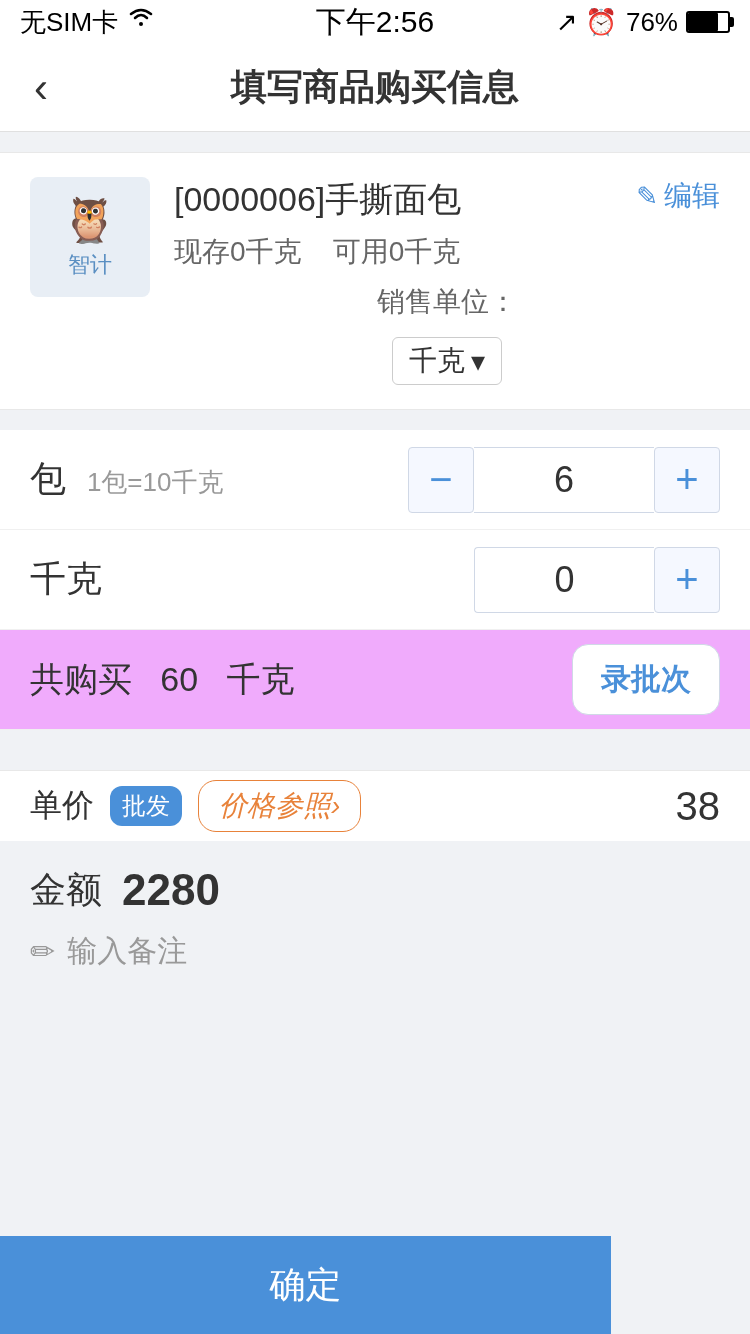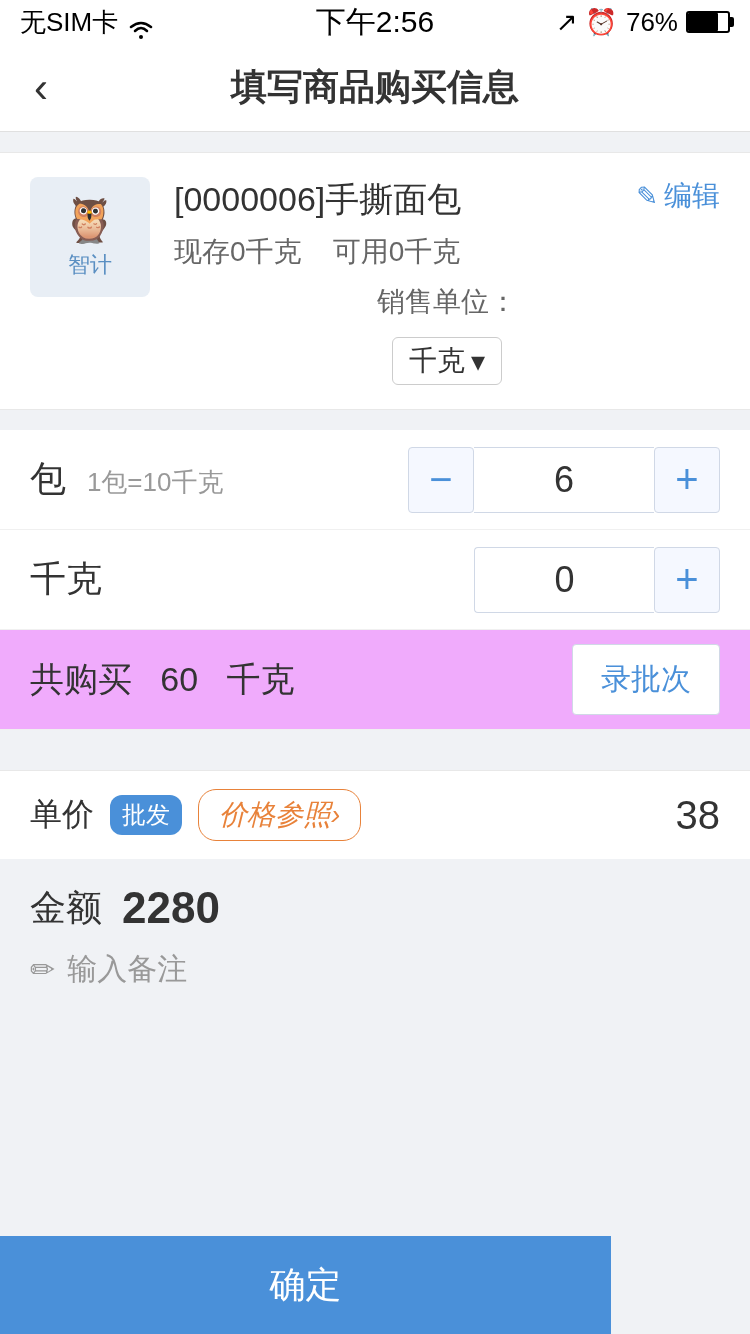--- a/index.html
+++ b/index.html
@@ -20,21 +20,21 @@
       background: #fff;
       display: flex;
       align-items: center;
       justify-content: space-between;
       padding: 0 20px;
       font-size: 26px;
       color: #000;
     }
     .status-bar-left {
       display: flex;
-      align-items: flex-end;
+      align-items: flex-start;
       gap: 8px;
     }
     .status-bar-center {
       font-size: 30px;
       font-weight: 500;
       position: absolute;
       left: 50%;
       transform: translateX(-50%);
     }
     .status-bar-right {
@@ -237,39 +237,40 @@
       padding: 0 30px;
       height: 100px;
       border-bottom: 1px solid #f0f0f0;
     }
     .total-label {
       font-size: 34px;
       color: #333;
     }
     .record-batch-btn {
       border: 1px solid #d0d8e6;
-      border-radius: 4px;
+      border-radius: 16px;
       padding: 14px 28px;
       font-size: 30px;
       color: #4a90d9;
       background: #fff;
       cursor: pointer;
+      font-weight: bold;
     }
 
     
     .price-section {
       background: #fff;
       margin-top: 20px;
       padding: 0 30px;
       border-top: 1px solid #e8e8e8;
     }
     .price-row {
       display: flex;
       align-items: center;
-      height: 88px;
+      height: 70px;
       gap: 16px;
     }
     .price-label {
       font-size: 32px;
       color: #333;
     }
     .price-tag {
       background: #4a90d9;
       color: #fff;
       font-size: 24px;

